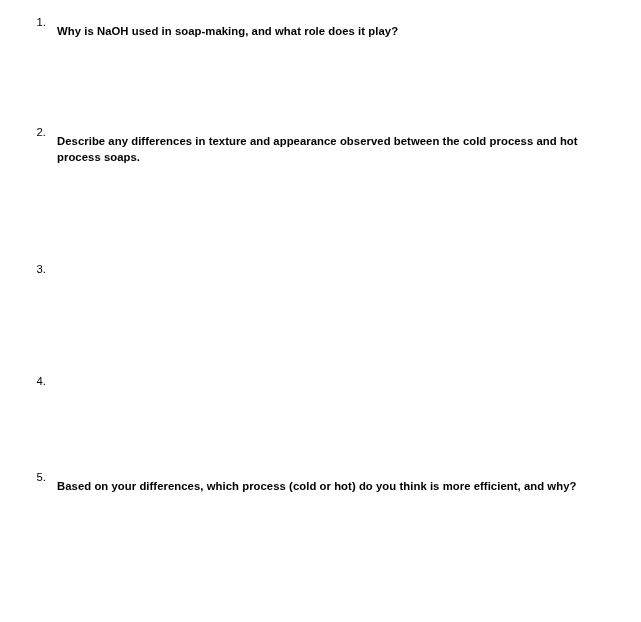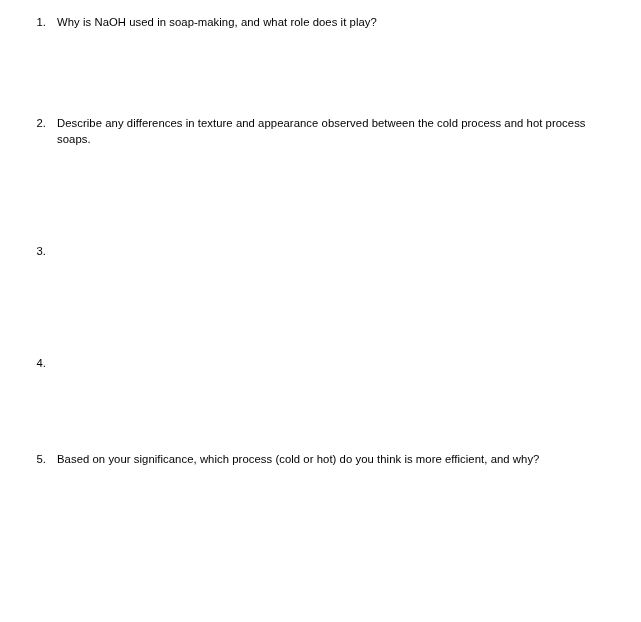--- a/index.html
+++ b/index.html
@@ -36,25 +36,26 @@
     min-width: 24px;
     text-align: right;
     padding-right: 11px;
     font-size: 11.3px;
     font-weight: normal;
     line-height: 16px;
     color: #000000;
   }
   .q-text {
     font-size: 11.3px;
-    font-weight: normal;
+    font-weight: bold;
     line-height: 16.5px;
     color: #000000;
     max-width: 562px;
     letter-spacing: 0.005em;
+    margin-top: 9px;
   }
 </style>
 </head>
 <body>
 
 <div class="page">
   <ol class="question-list">
 
     <li class="question-item" style="margin-bottom:84px;">
       <span class="q-number">1.</span>
@@ -69,17 +70,17 @@
     <li class="question-item" style="margin-bottom:96px;">
       <span class="q-number">3.</span>
     </li>
 
     <li class="question-item" style="margin-bottom:80px;">
       <span class="q-number">4.</span>
     </li>
 
     <li class="question-item">
       <span class="q-number">5.</span>
-      <span class="q-text">Based on your significance, which process (cold or hot) do you think is more efficient, and why?</span>
+      <span class="q-text">Based on your differences, which process (cold or hot) do you think is more efficient, and why?</span>
     </li>
 
   </ol>
 </div>
 
 </body></html>

